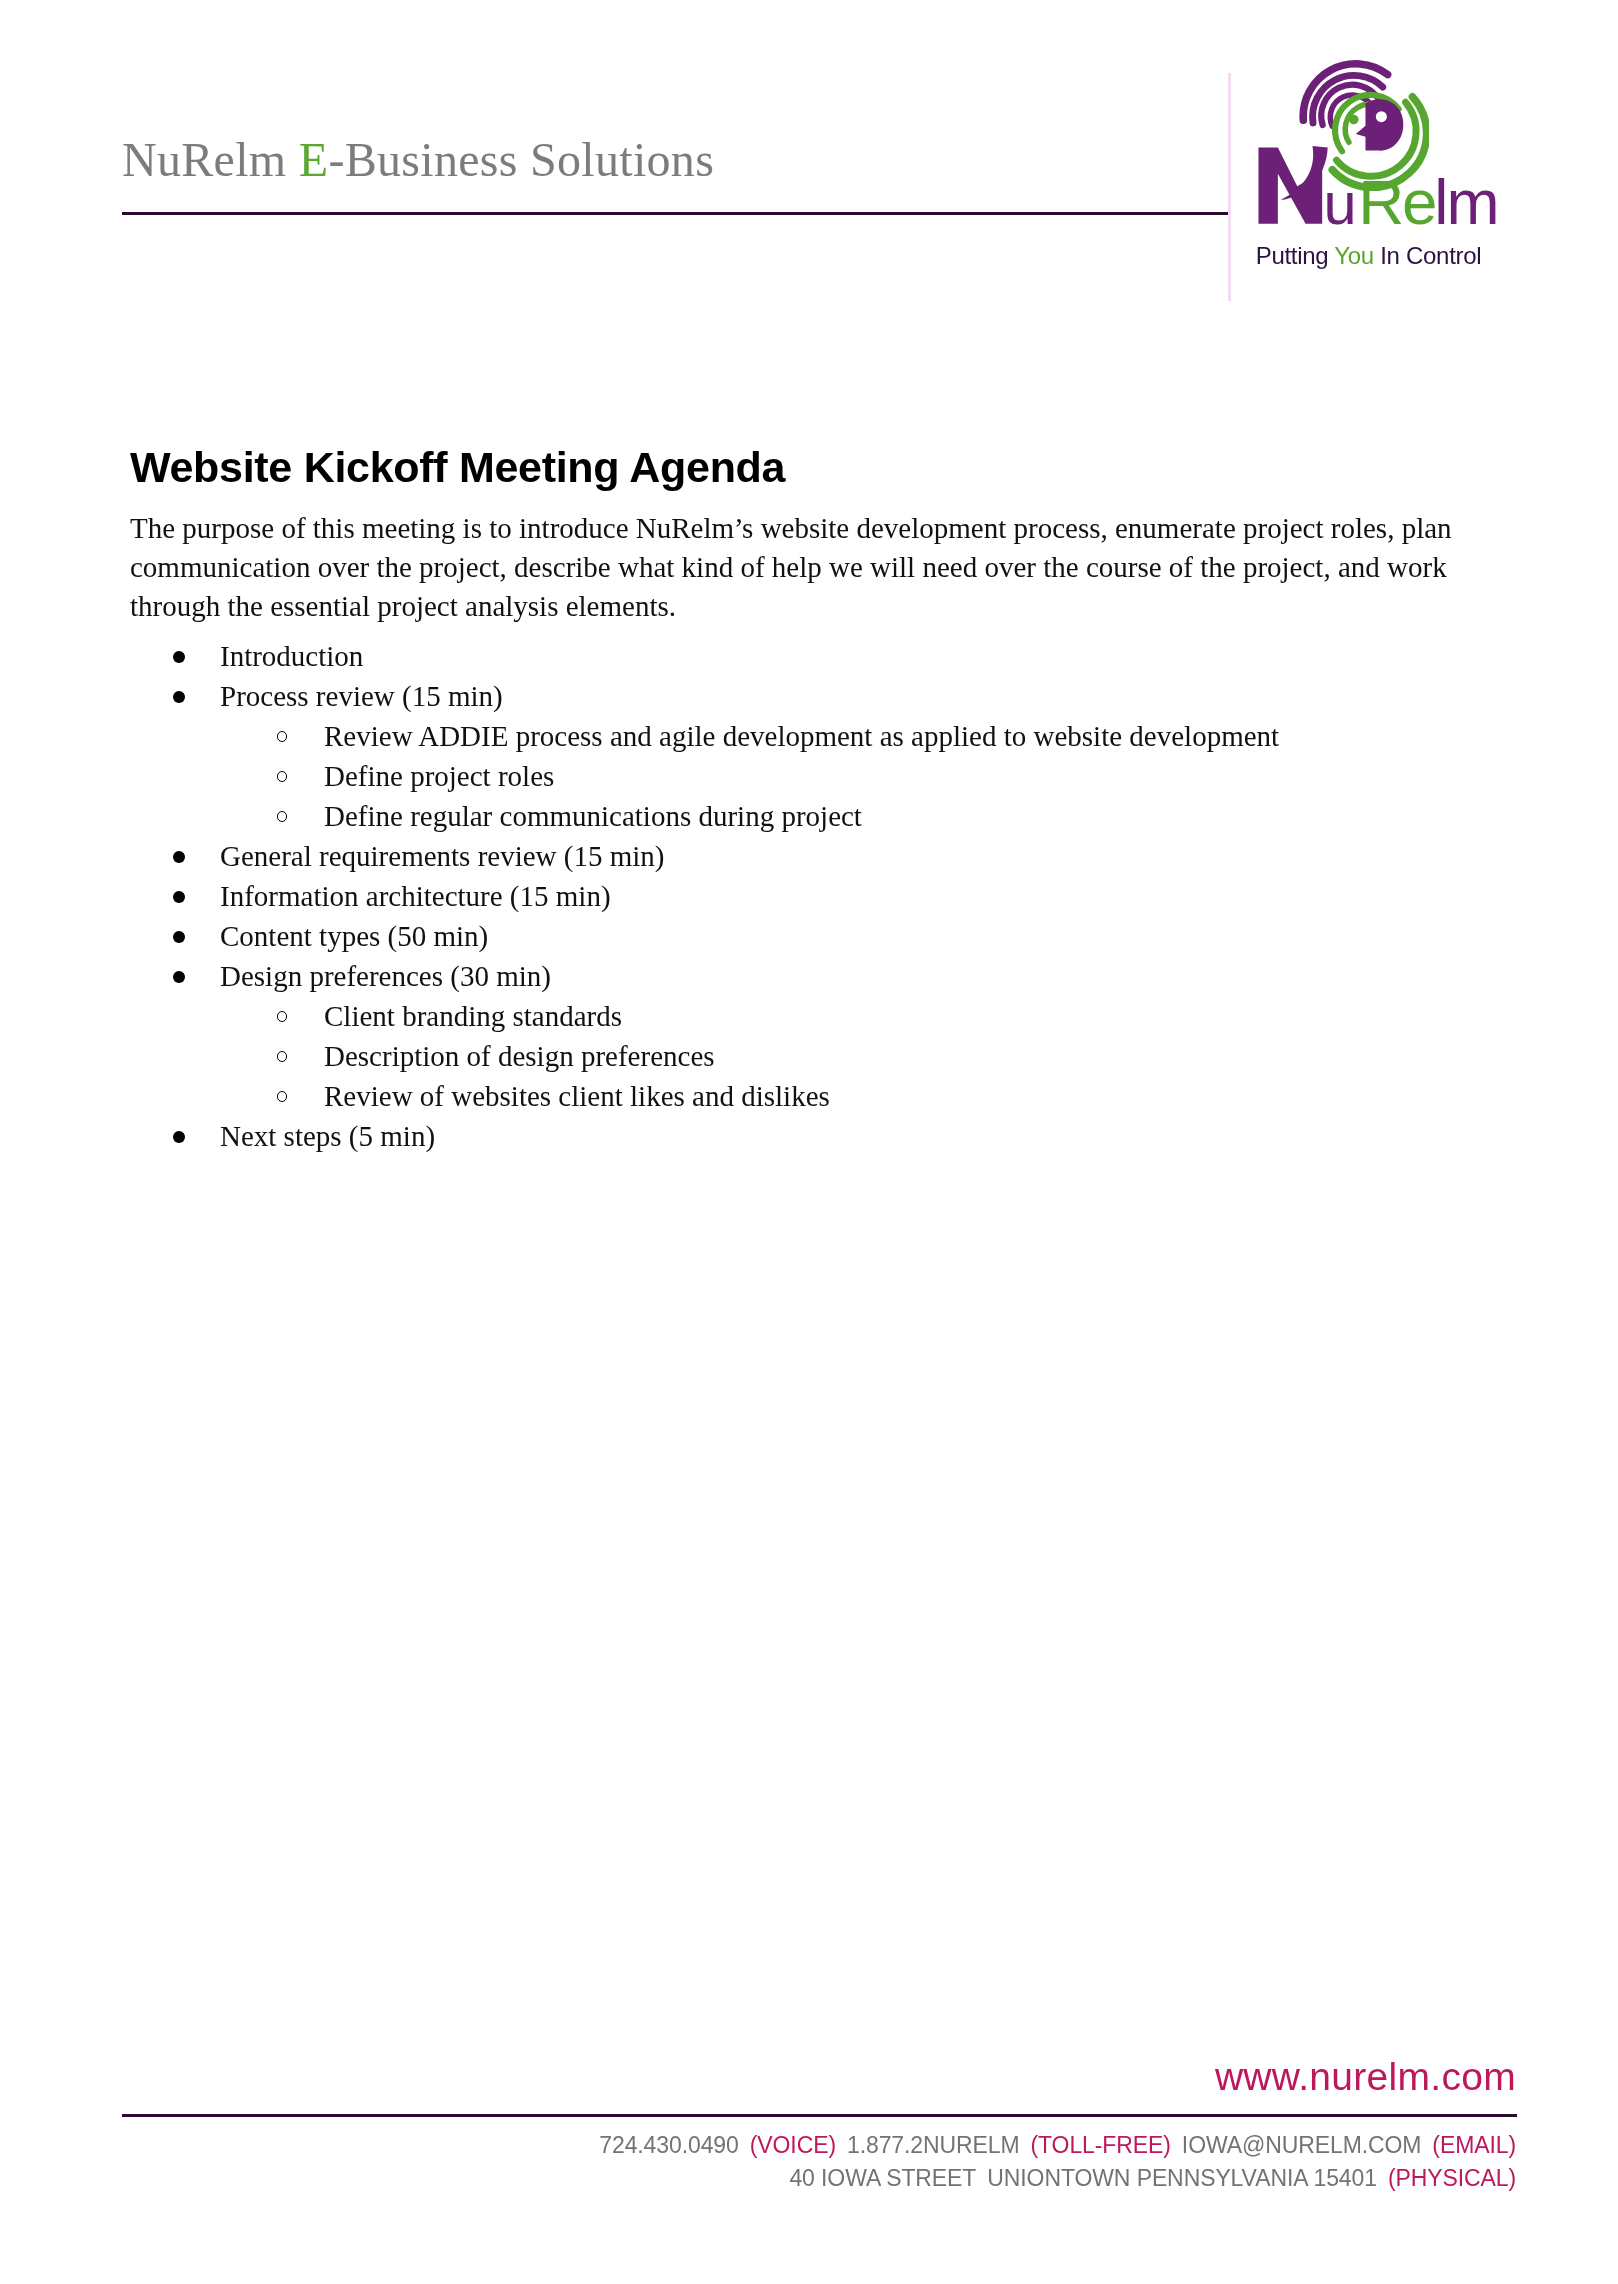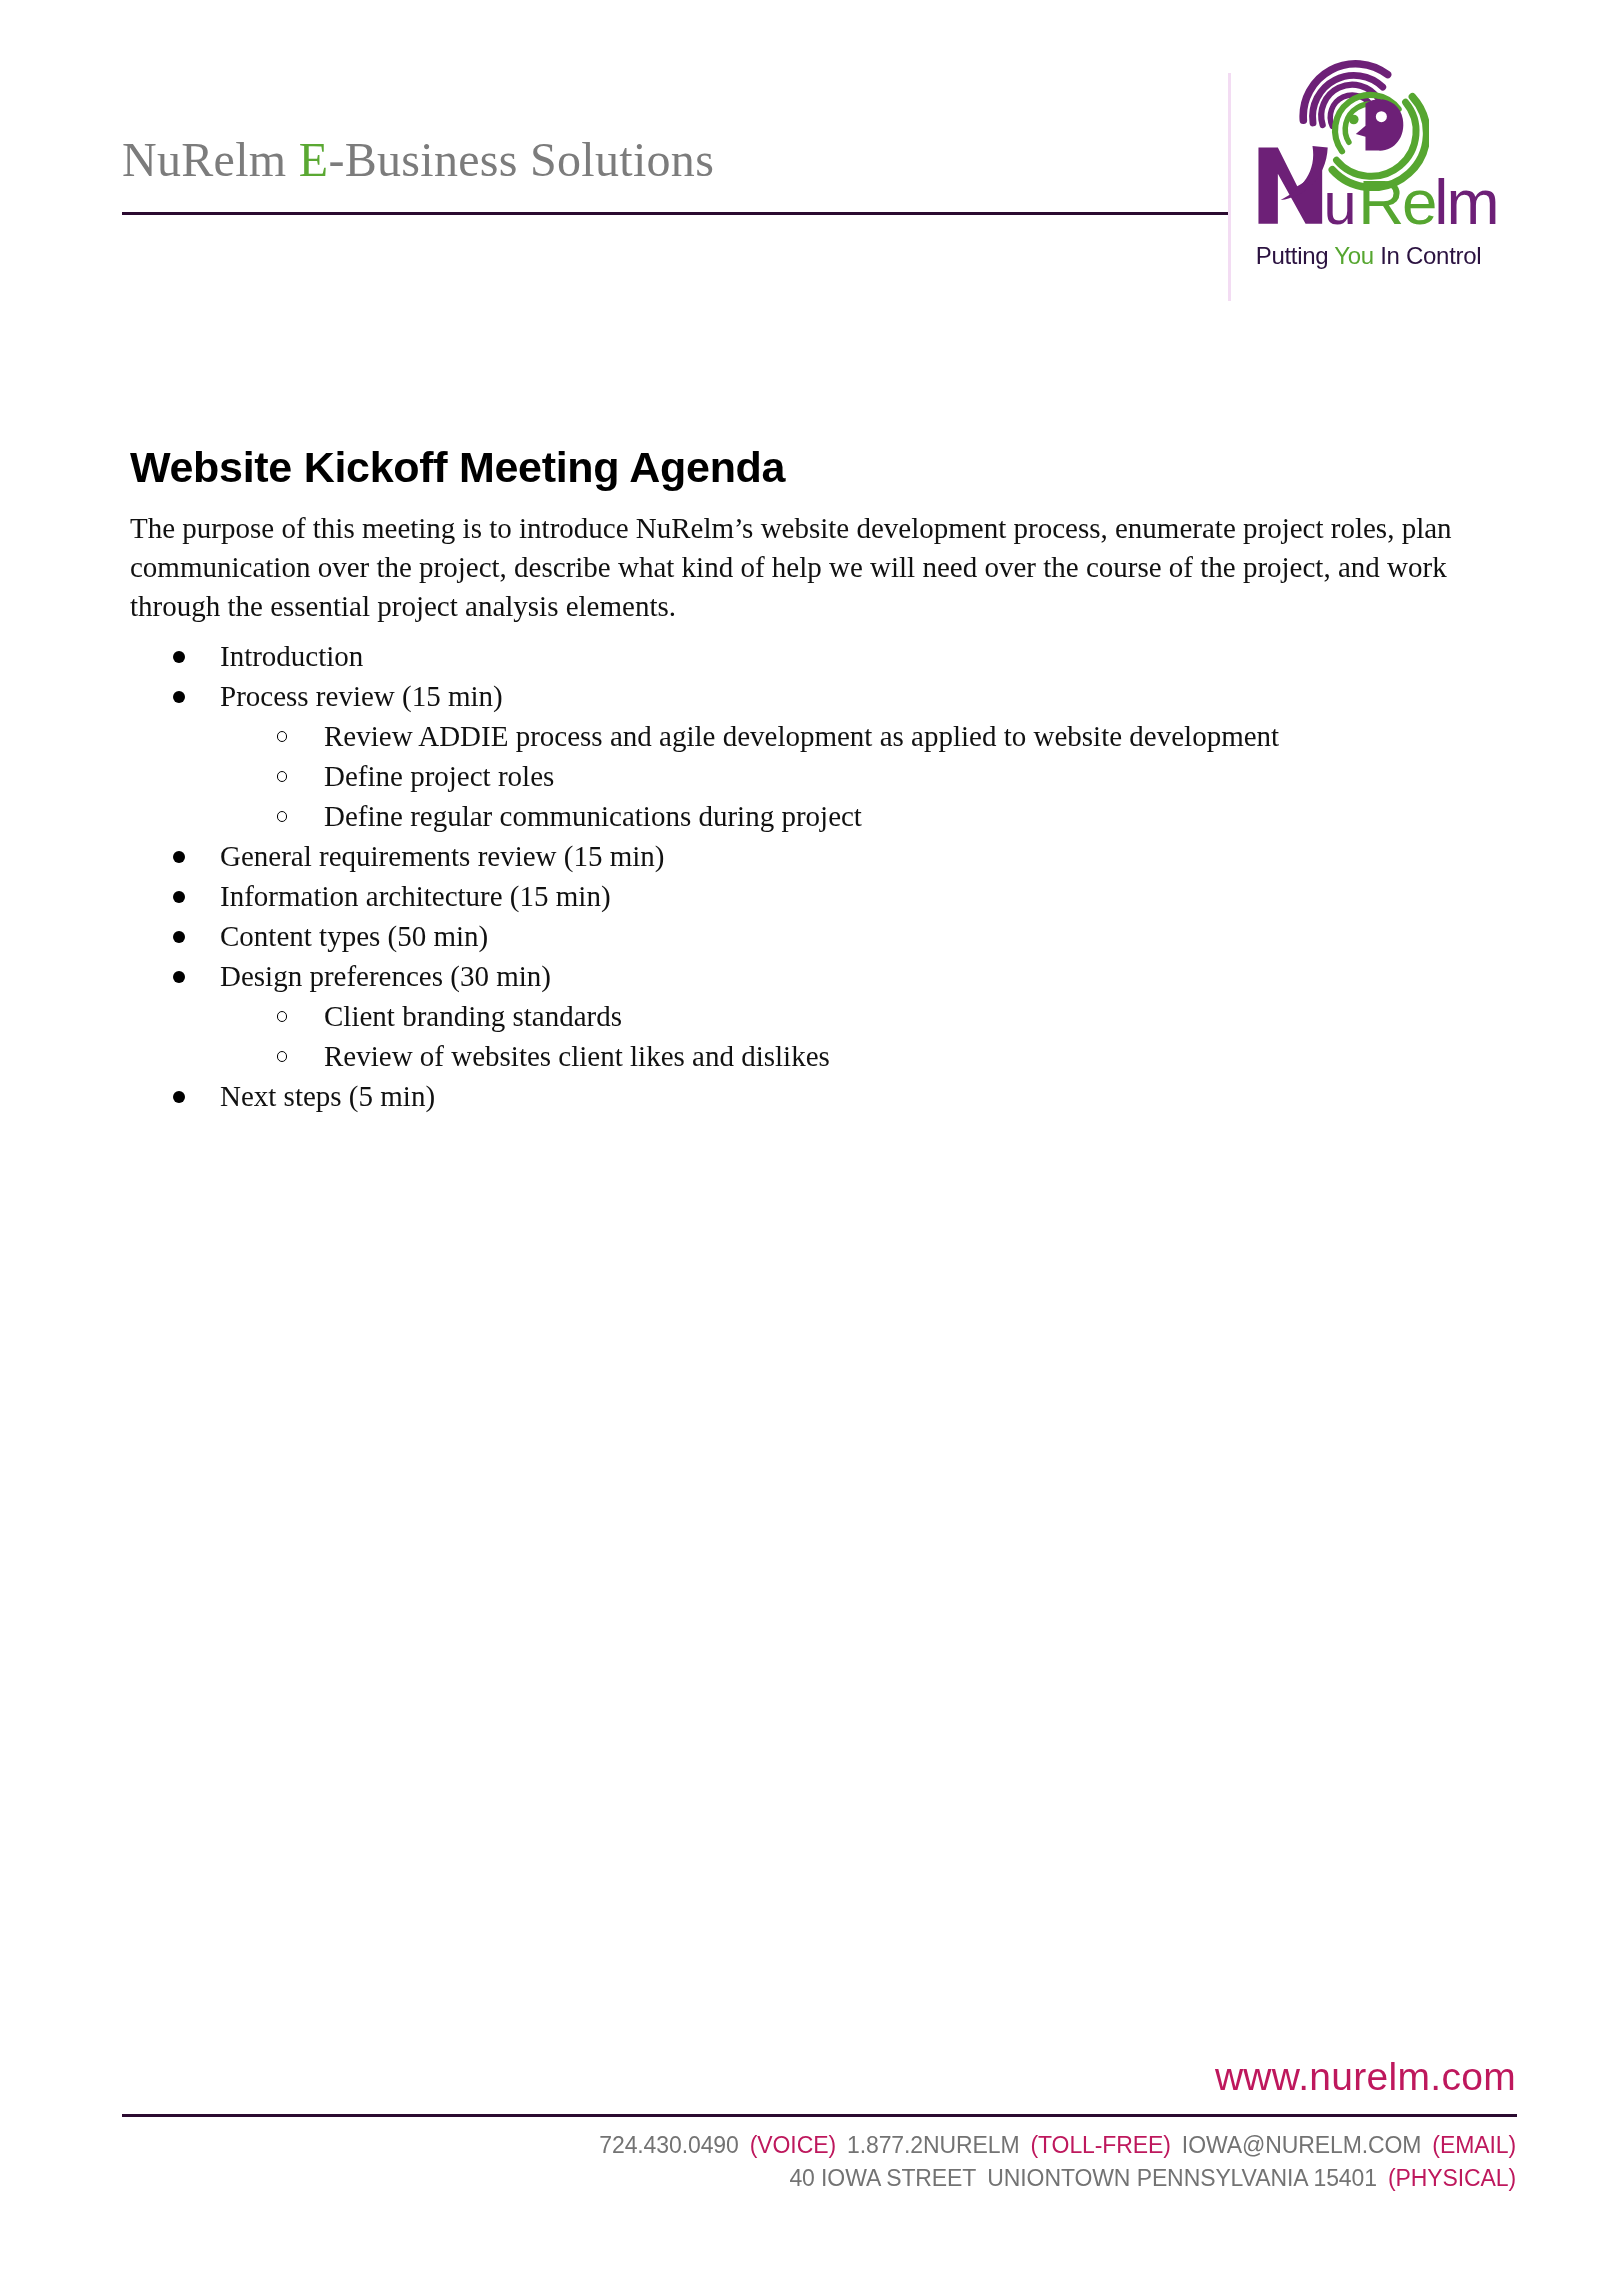--- a/index.html
+++ b/index.html
@@ -281,20 +281,21 @@
         <li class="item-l1"><span class="bullet-dot"></span><span>Process review (15 min)</span><ul class="sub-agenda">
             <li class="item-l2"><span class="bullet-circle"></span><span>Review ADDIE process and agile development as applied to website development</span></li>
             <li class="item-l2"><span class="bullet-circle"></span><span>Define project roles</span></li>
             <li class="item-l2"><span class="bullet-circle"></span><span>Define regular communications during project</span></li>
           </ul></li>
         <li class="item-l1"><span class="bullet-dot"></span><span>General requirements review (15 min)</span></li>
         <li class="item-l1"><span class="bullet-dot"></span><span>Information architecture (15 min)</span></li>
         <li class="item-l1"><span class="bullet-dot"></span><span>Content types (50 min)</span></li>
         <li class="item-l1"><span class="bullet-dot"></span><span>Design preferences (30 min)</span><ul class="sub-agenda">
             <li class="item-l2"><span class="bullet-circle"></span><span>Client branding standards</span></li>
+            <li class="item-l2"><span class="bullet-circle"></span><span>Description of design preferences</span></li>
             <li class="item-l2"><span class="bullet-circle"></span><span>Review of websites client likes and dislikes</span></li>
           </ul></li>
         <li class="item-l1"><span class="bullet-dot"></span><span>Next steps (5 min)</span></li>
       </ul>
 
   </div>
 
   <div class="footer">
     <div class="footer-url">www.nurelm.com</div>
     <div class="footer-rule"></div>

